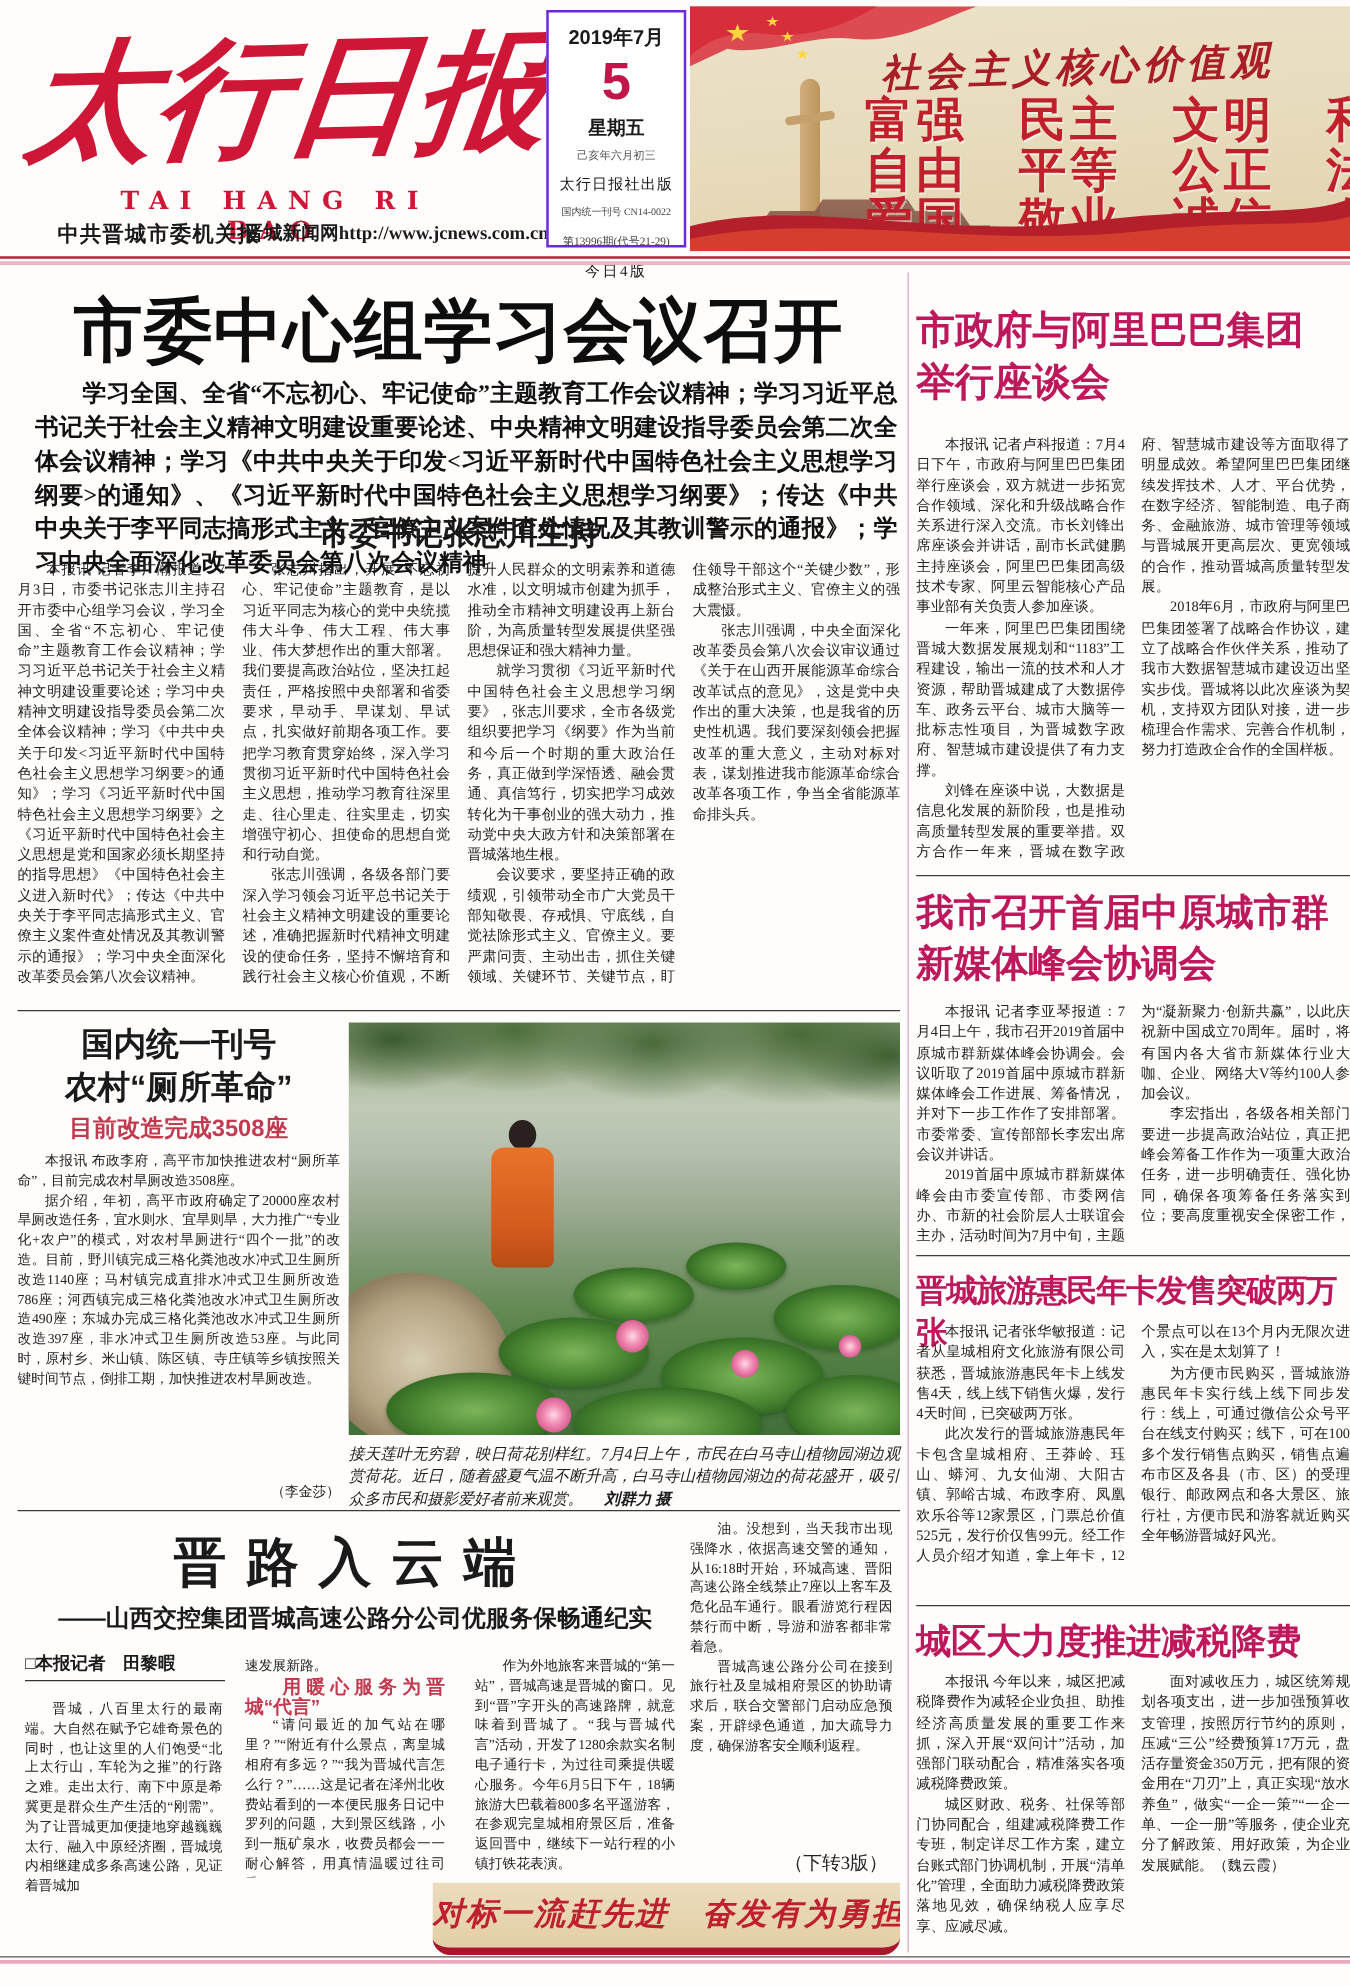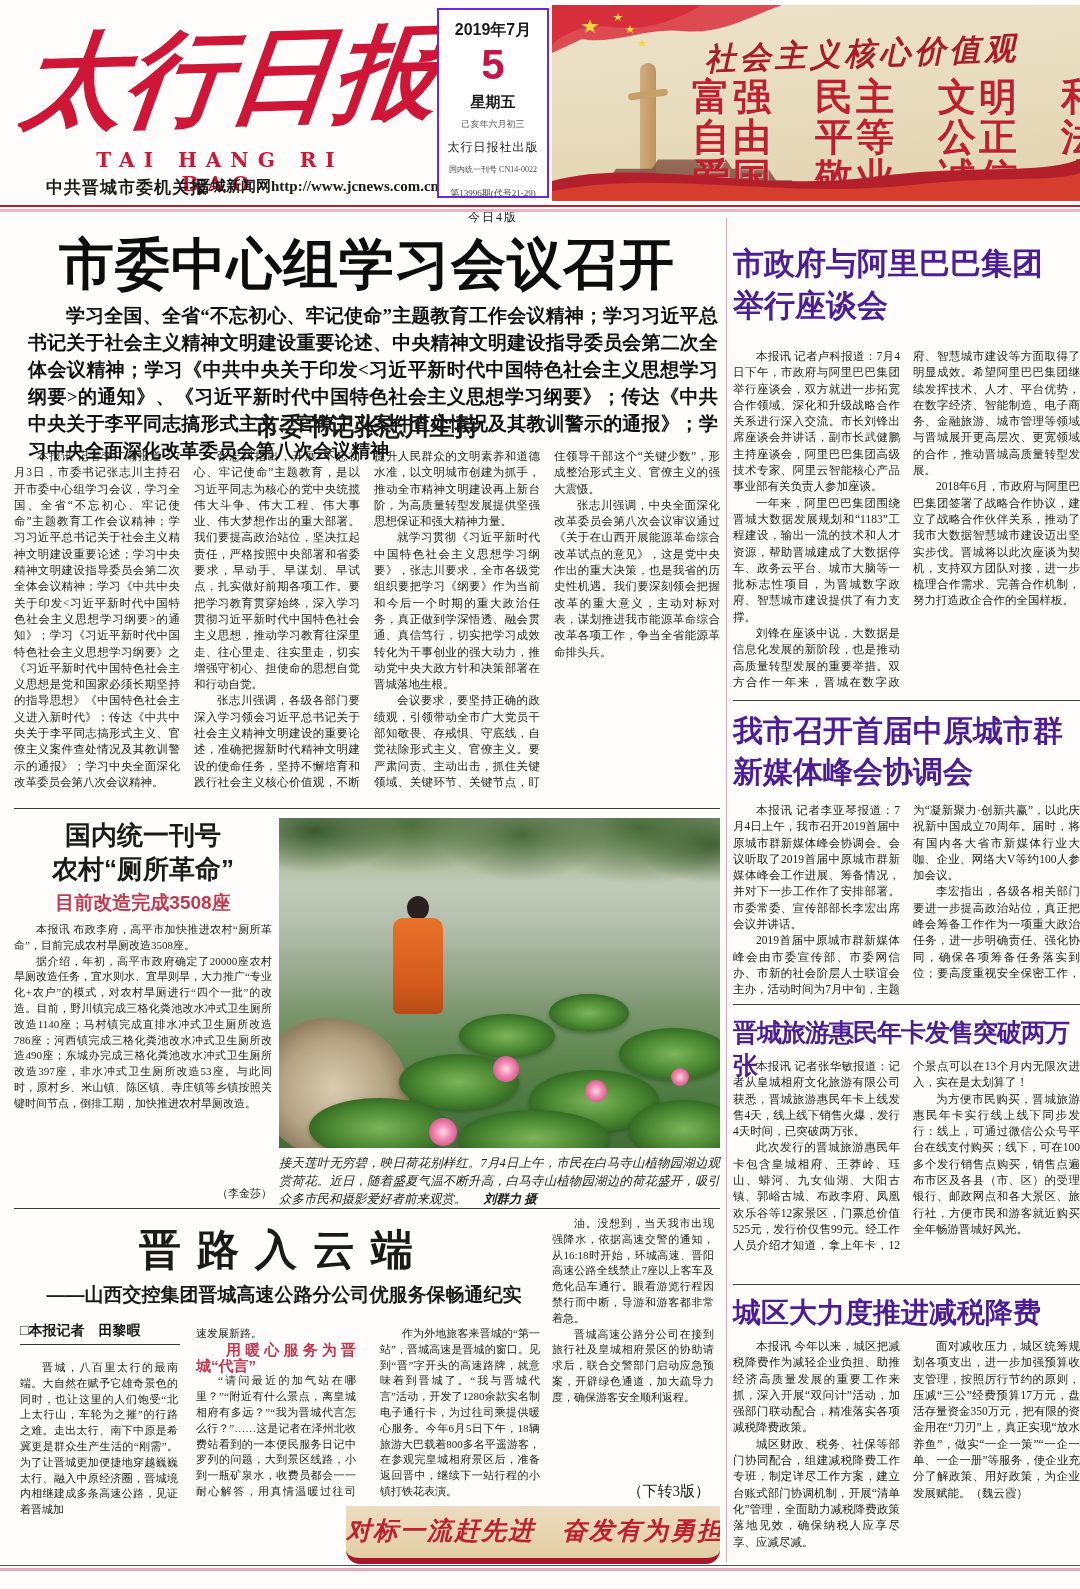--- a/index.html
+++ b/index.html
@@ -77,21 +77,21 @@
   .jl-byline{left:20px;top:1322px;width:160px;font-size:14px;font-weight:bold;border-bottom:1px solid #333;padding-bottom:4px;}
   .colp{font-size:11px;line-height:15.8px;text-align:justify;overflow:hidden;color:#222;}
   .jl-redsub{color:#c23a50;font-size:15px;font-weight:bold;margin:6px 0 4px 0;text-indent:0;}
   .jl-banner{left:346px;top:1506px;width:374px;height:52px;background:linear-gradient(180deg,#ecdcbe,#e3cfa5);
     border-bottom:6px solid #a8182a;border-radius:0 0 14px 14px;text-align:center;overflow:hidden;}
   .jl-banner-text{margin-top:8px;color:#bf2030;font-family:"DejaVu Serif",serif;font-style:italic;
     font-weight:900;font-size:25px;letter-spacing:2px;white-space:nowrap;}
   .turnpage{position:absolute;right:4px;bottom:2px;font-size:15px;color:#222;}
   
   .vrule{left:726px;top:218px;width:1px;height:1344px;background:#dba7ba;}
-  .r-headline{left:733px;width:347px;font-weight:900;color:#4c1d95;}
+  .r-headline{left:733px;width:347px;font-weight:900;color:#be185d;}
   .r-body{left:733px;width:347px;column-count:2;column-gap:13px;column-fill:auto;
     font-size:11.5px;line-height:16.3px;text-align:justify;overflow:hidden;color:#222;}
   .r-body p{margin:0;text-indent:2em;}
   
   .f-rule1{left:0;top:1565px;width:1080px;height:1px;background:#555;}
   .f-rule2{left:0;top:1568px;width:1080px;height:3px;background:#e9a9be;}
   .footer-row{left:0;top:1658px;width:1080px;display:flex;justify-content:space-between;
     padding:0 18px;box-sizing:border-box;}
   .footer-row span{font-size:11px;color:#333;white-space:nowrap;}
   

